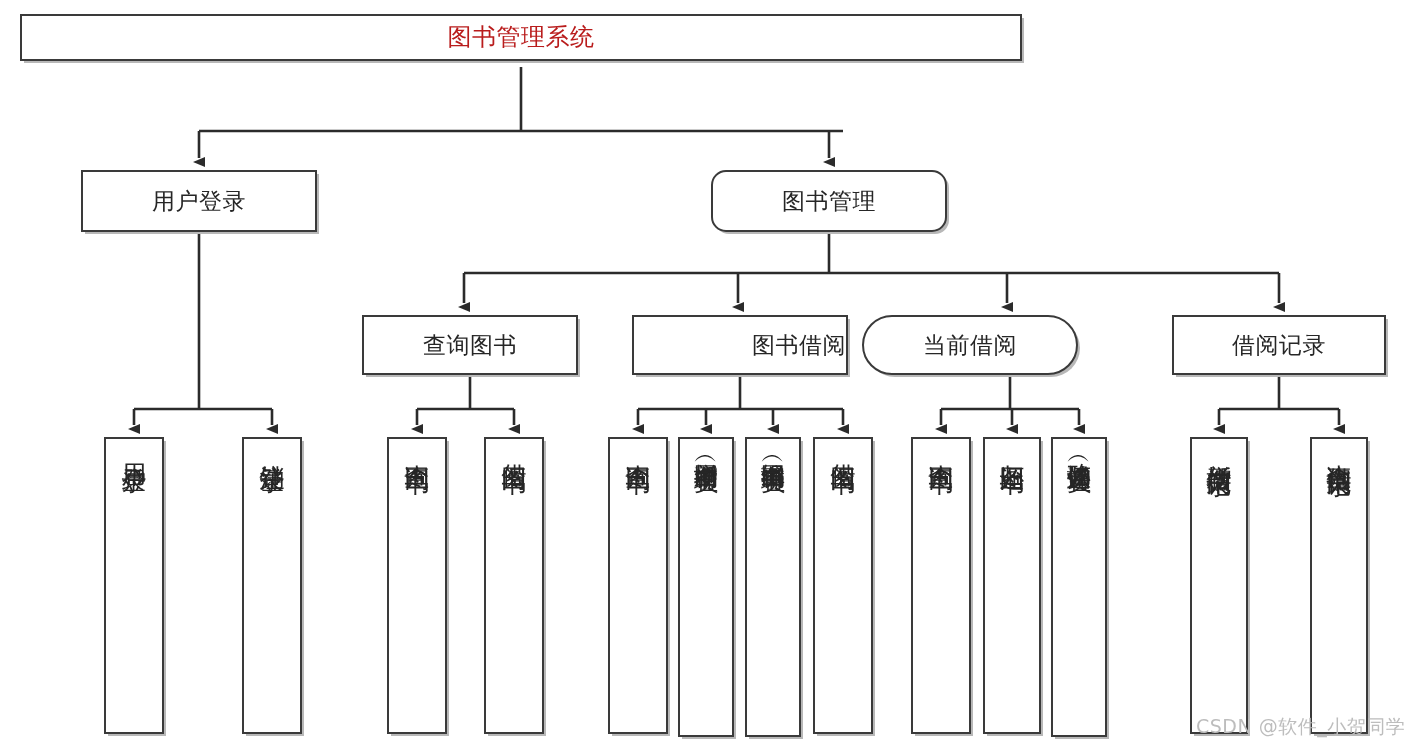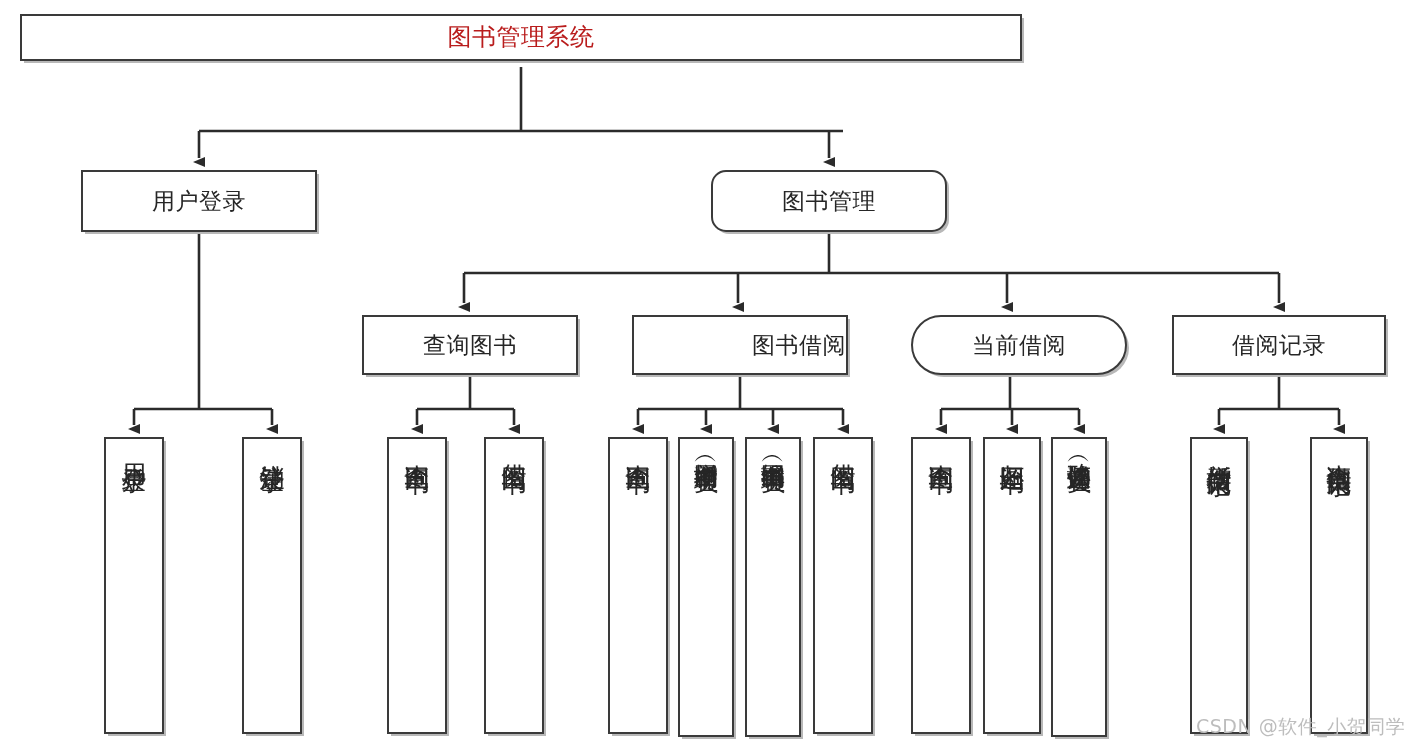--- a/index.html
+++ b/index.html
@@ -163,21 +163,21 @@
   <div class="node horiz" style="left: 711px; top: 170px; width: 236px; height: 62px; border-color: rgb(58, 58, 58); background: rgb(255, 255, 255); color: rgb(38, 38, 38); box-shadow: rgb(184, 184, 184) 3px 3px 0px -1px; border-radius: 15px;">
     <span class="label">图书管理</span>
   </div>
 
   <div class="node horiz" style="left: 362px; top: 315px; width: 216px; height: 60px; border-color: rgb(58, 58, 58); background: rgb(255, 255, 255); color: rgb(38, 38, 38); box-shadow: rgb(184, 184, 184) 3px 3px 0px -1px;">
     <span class="label">查询图书</span>
   </div>
   <div class="node horiz" style="left: 632px; top: 315px; width: 216px; height: 60px; border-color: rgb(58, 58, 58); background: rgb(255, 255, 255); color: rgb(38, 38, 38); box-shadow: rgb(184, 184, 184) 3px 3px 0px -1px; justify-content: flex-end;">
     <span class="label">图书借阅</span>
   </div>
-  <div class="node horiz" style="left: 911px; top: 315px; width: 216px; height: 60px; border-color: rgb(58, 58, 58); background: rgb(255, 255, 255); color: rgb(38, 38, 38); box-shadow: rgb(184, 184, 184) 3px 3px 0px -1px; border-radius: 30px;">
+  <div class="node horiz" style="left: 862px; top: 315px; width: 216px; height: 60px; border-color: rgb(58, 58, 58); background: rgb(255, 255, 255); color: rgb(38, 38, 38); box-shadow: rgb(184, 184, 184) 3px 3px 0px -1px; border-radius: 30px;">
     <span class="label">当前借阅</span>
   </div>
   <div class="node horiz" style="left: 1172px; top: 315px; width: 214px; height: 60px; border-color: rgb(58, 58, 58); background: rgb(255, 255, 255); color: rgb(38, 38, 38); box-shadow: rgb(184, 184, 184) 3px 3px 0px -1px;">
     <span class="label">借阅记录</span>
   </div>
 
   <div class="node vert" style="left: 104px; top: 437px; width: 60px; height: 297px; border-color: rgb(58, 58, 58); background: rgb(255, 255, 255); color: rgb(38, 38, 38); box-shadow: rgb(184, 184, 184) 3px 3px 0px -1px;">
     <span class="label">用户登录</span>
   </div>
   <div class="node vert" style="left: 242px; top: 437px; width: 60px; height: 297px; border-color: rgb(58, 58, 58); background: rgb(255, 255, 255); color: rgb(38, 38, 38); box-shadow: rgb(184, 184, 184) 3px 3px 0px -1px;">

